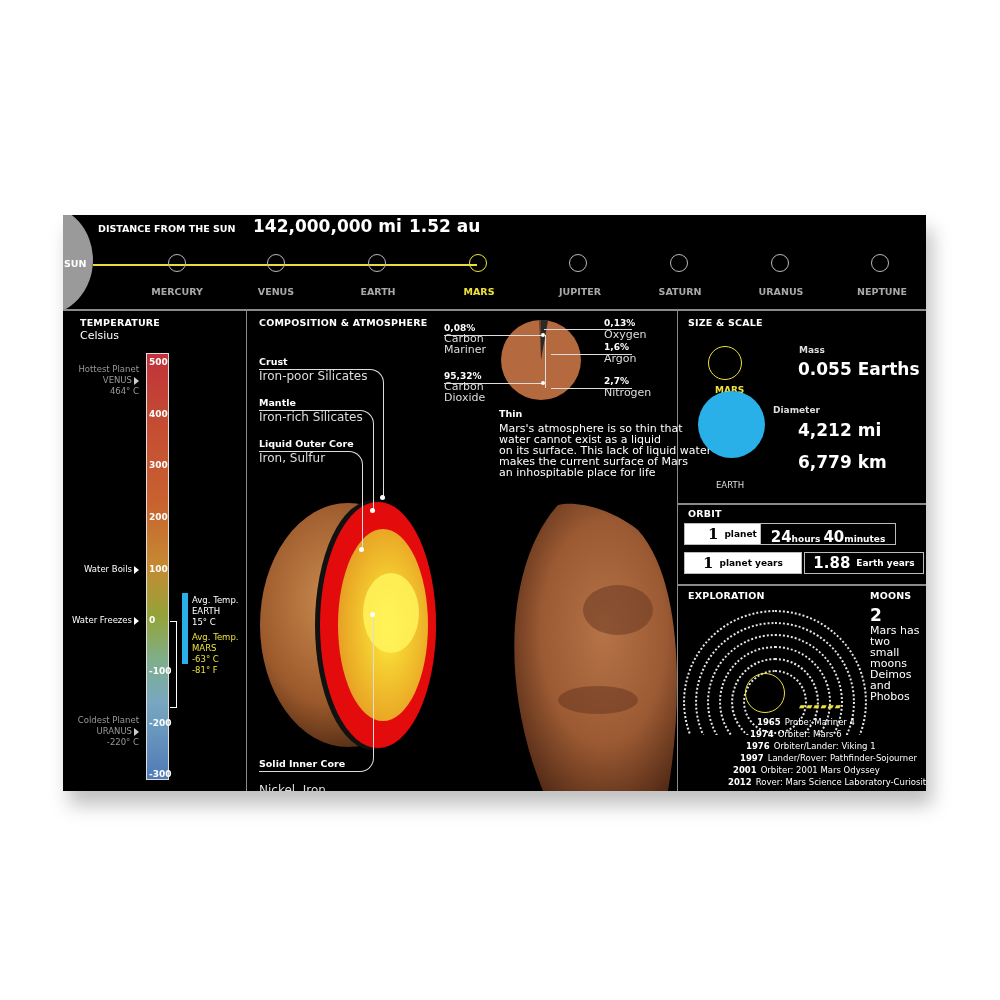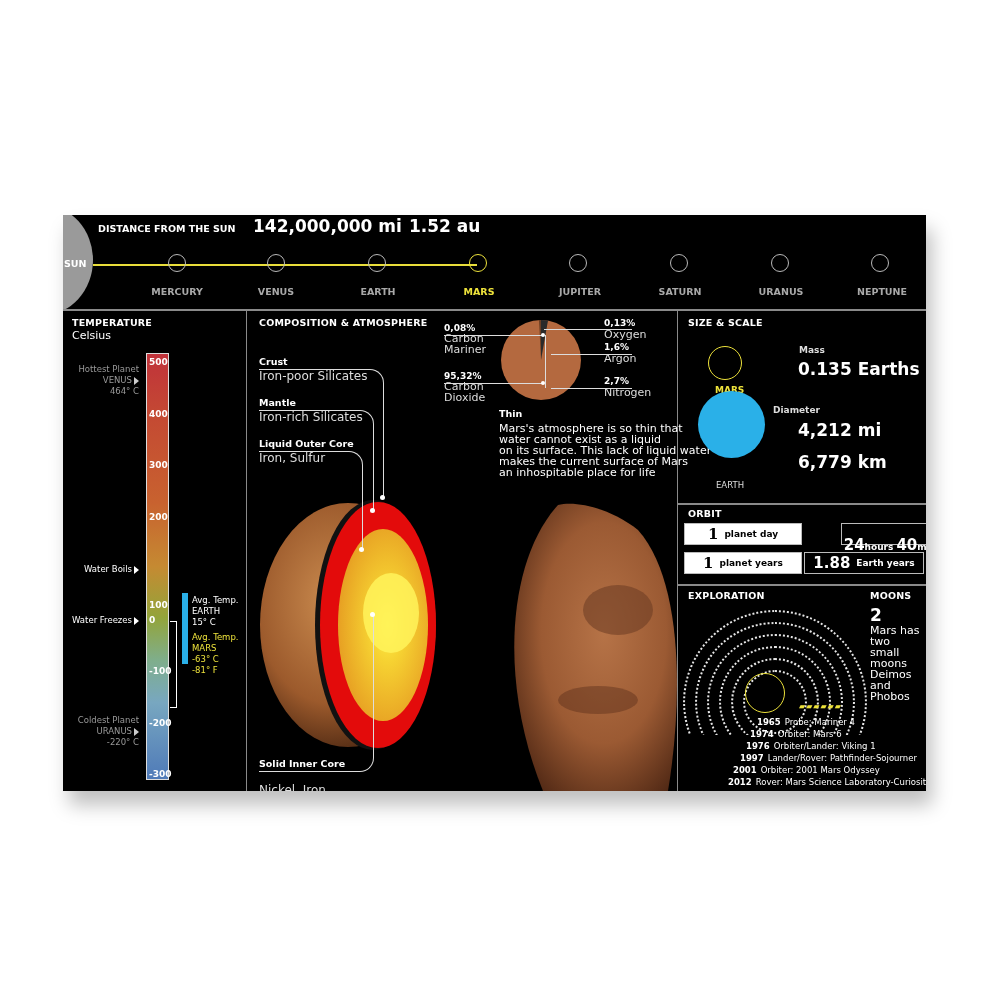--- a/index.html
+++ b/index.html
@@ -81,31 +81,31 @@
     <div class="planet-label" style="left:718px;">URANUS</div>
     <div class="planet-label" style="left:819px;">NEPTUNE</div>
   </div>
 
   <div class="divider" style="left:0;top:94px;width:863px;height:2px;"></div>
   <div class="divider" style="left:183px;top:96px;width:1px;height:480px;"></div>
   <div class="divider" style="left:614px;top:96px;width:1px;height:480px;"></div>
   <div class="divider" style="left:615px;top:288px;width:248px;height:2px;"></div>
   <div class="divider" style="left:615px;top:369px;width:248px;height:2px;"></div>
 
-  <div class="abs" style="left:0;top:96px;width:183px;height:344px;padding-left:36px;">
+  <div class="abs" style="left:8px;top:96px;width:183px;height:344px;padding-left:36px;">
     <div class="abs hdr" style="left:9px;top:6px;">TEMPERATURE</div>
     <div class="abs small" style="left:9px;top:19px;color:#fff;">Celsius</div>
   </div>
 
   <div class="thermo"></div>
   <div class="tick-label" style="top:142px;">500</div>
   <div class="tick-label" style="top:194px;">400</div>
   <div class="tick-label" style="top:245px;">300</div>
   <div class="tick-label" style="top:297px;">200</div>
-  <div class="tick-label" style="top:349px;margin-top:36px;">100</div>
+  <div class="tick-label" style="top:349px;">100</div>
   <div class="tick-label" style="top:400px;">0</div>
   <div class="tick-label" style="top:451px;">-100</div>
   <div class="tick-label" style="top:503px;">-200</div>
   <div class="tick-label" style="top:554px;">-300</div>
 
   <div class="temp-note" style="top:149px;color:#999;">
     <div>Hottest Planet</div>
     <div><span>VENUS</span><span class="arrow-r"></span></div>
     <div>464° C</div>
   </div>
@@ -246,31 +246,31 @@
     <ellipse cx="100" cy="200" rx="40" ry="14" fill="#5a2f1a" opacity="0.45"></ellipse>
   </svg>
 
   <div class="abs hdr" style="left:625px;top:102px;">SIZE &amp; SCALE</div>
   <div class="abs" style="left:645px;top:131px;width:34px;height:34px;border-radius:50%;border:1.5px solid #ede23b;box-sizing:border-box;"></div>
   <div class="abs" style="left:652px;top:170px;font-size:9px;font-weight:bold;color:#ede23b;">MARS</div>
   <div class="abs" style="left:635px;top:176px;width:67px;height:67px;border-radius:50%;background:#2ab0e8;"></div>
   <div class="abs" style="left:653px;top:265px;font-size:8.5px;color:#ddd;">EARTH</div>
 
   <div class="abs stat-label" style="left:736px;top:130px;">Mass</div>
-  <div class="abs stat-big" style="left:735px;top:144px;">0.135 Earths</div>
+  <div class="abs stat-big" style="left:735px;top:144px;">0.055 Earths</div>
   <div class="abs stat-label" style="left:702px;top:190px;padding-left:8px;">Diameter</div>
   <div class="abs stat-big" style="left:735px;top:205px;">4,212 mi</div>
   <div class="abs stat-big" style="left:735px;top:237px;">6,779 km</div>
 
   <div class="abs hdr" style="left:625px;top:293px;">ORBIT</div>
   <div class="obox white" style="left:621px;top:308px;width:118px;display:flex;align-items:center;justify-content:center;gap:6px;">
     <span style="font-family:'DejaVu Serif','Liberation Serif',serif;font-weight:bold;font-size:15px;">1</span>
     <span style="font-size:9px;font-weight:bold;">planet day</span>
   </div>
-  <div class="obox black" style="left:778px;top:308px;width:120px;display:flex;align-items:baseline;justify-content:center;padding-top:12px;">
+  <div class="obox black" style="left:697px;top:308px;width:136px;display:flex;align-items:baseline;justify-content:center;padding-top:4px;">
     <span style="font-size:15px;font-weight:bold;">24</span>
     <span style="font-size:9px;font-weight:bold;margin-right:3px;">hours</span>
     <span style="font-size:15px;font-weight:bold;">40</span>
     <span style="font-size:9px;font-weight:bold;">minutes</span>
   </div>
   <div class="obox white" style="left:621px;top:337px;width:118px;display:flex;align-items:center;justify-content:center;gap:6px;">
     <span style="font-family:'DejaVu Serif','Liberation Serif',serif;font-weight:bold;font-size:15px;">1</span>
     <span style="font-size:9px;font-weight:bold;">planet years</span>
   </div>
   <div class="obox black" style="left:741px;top:337px;width:120px;display:flex;align-items:center;justify-content:center;gap:6px;">

